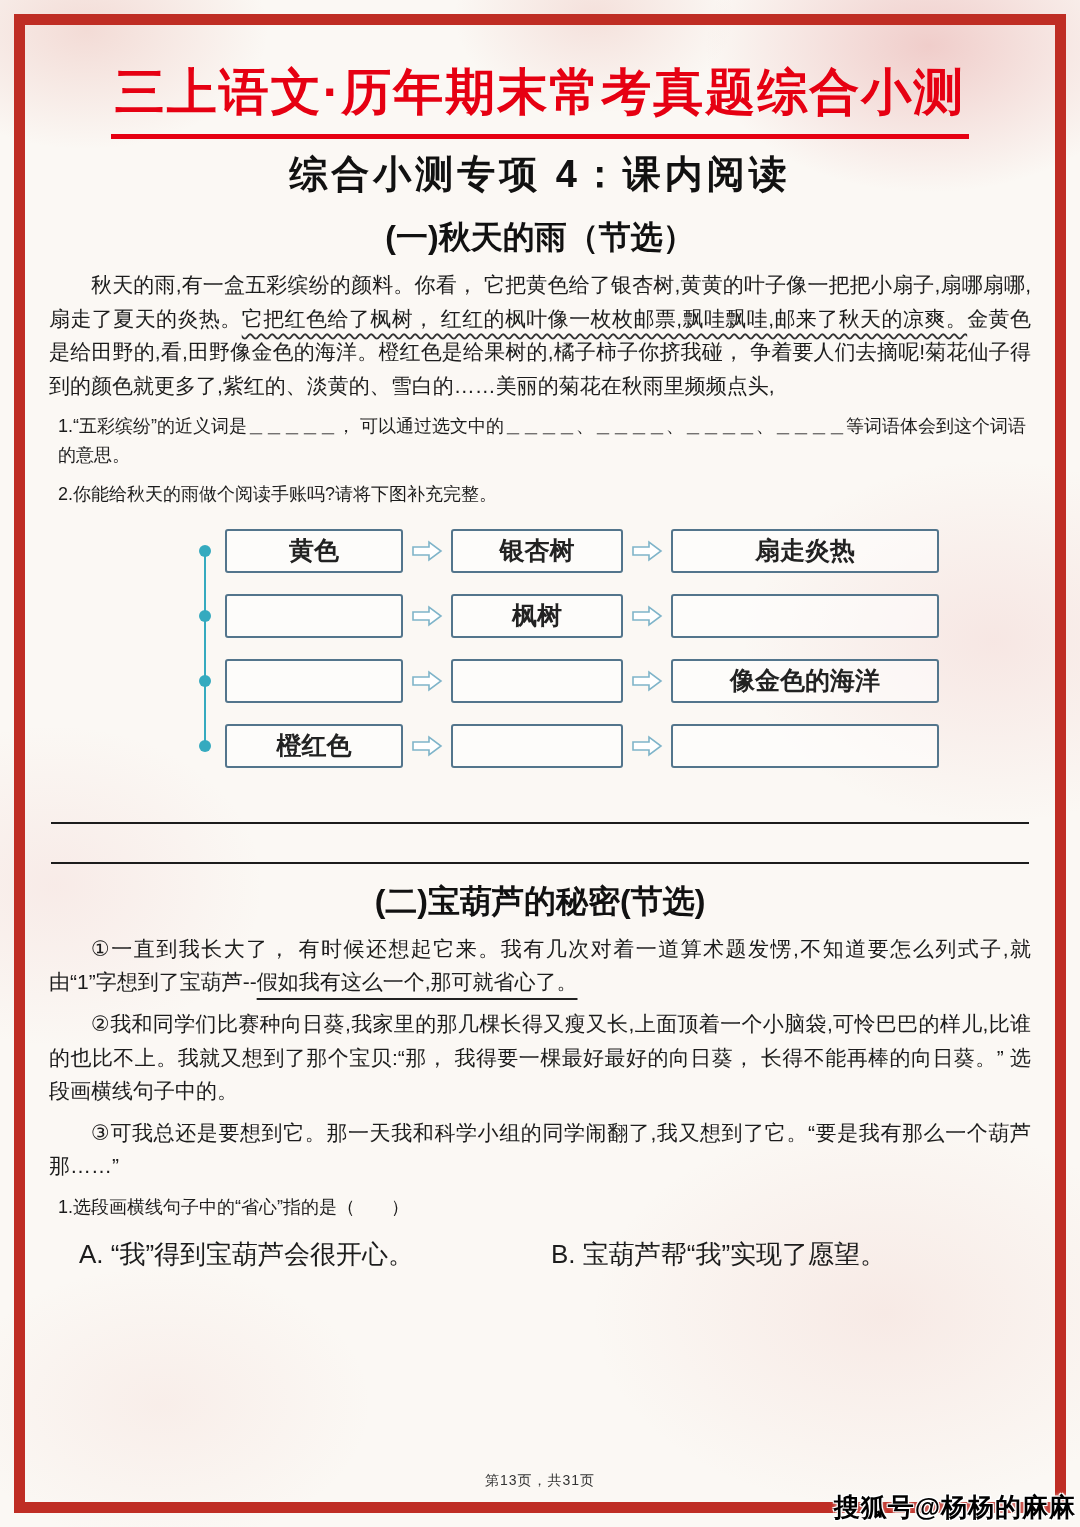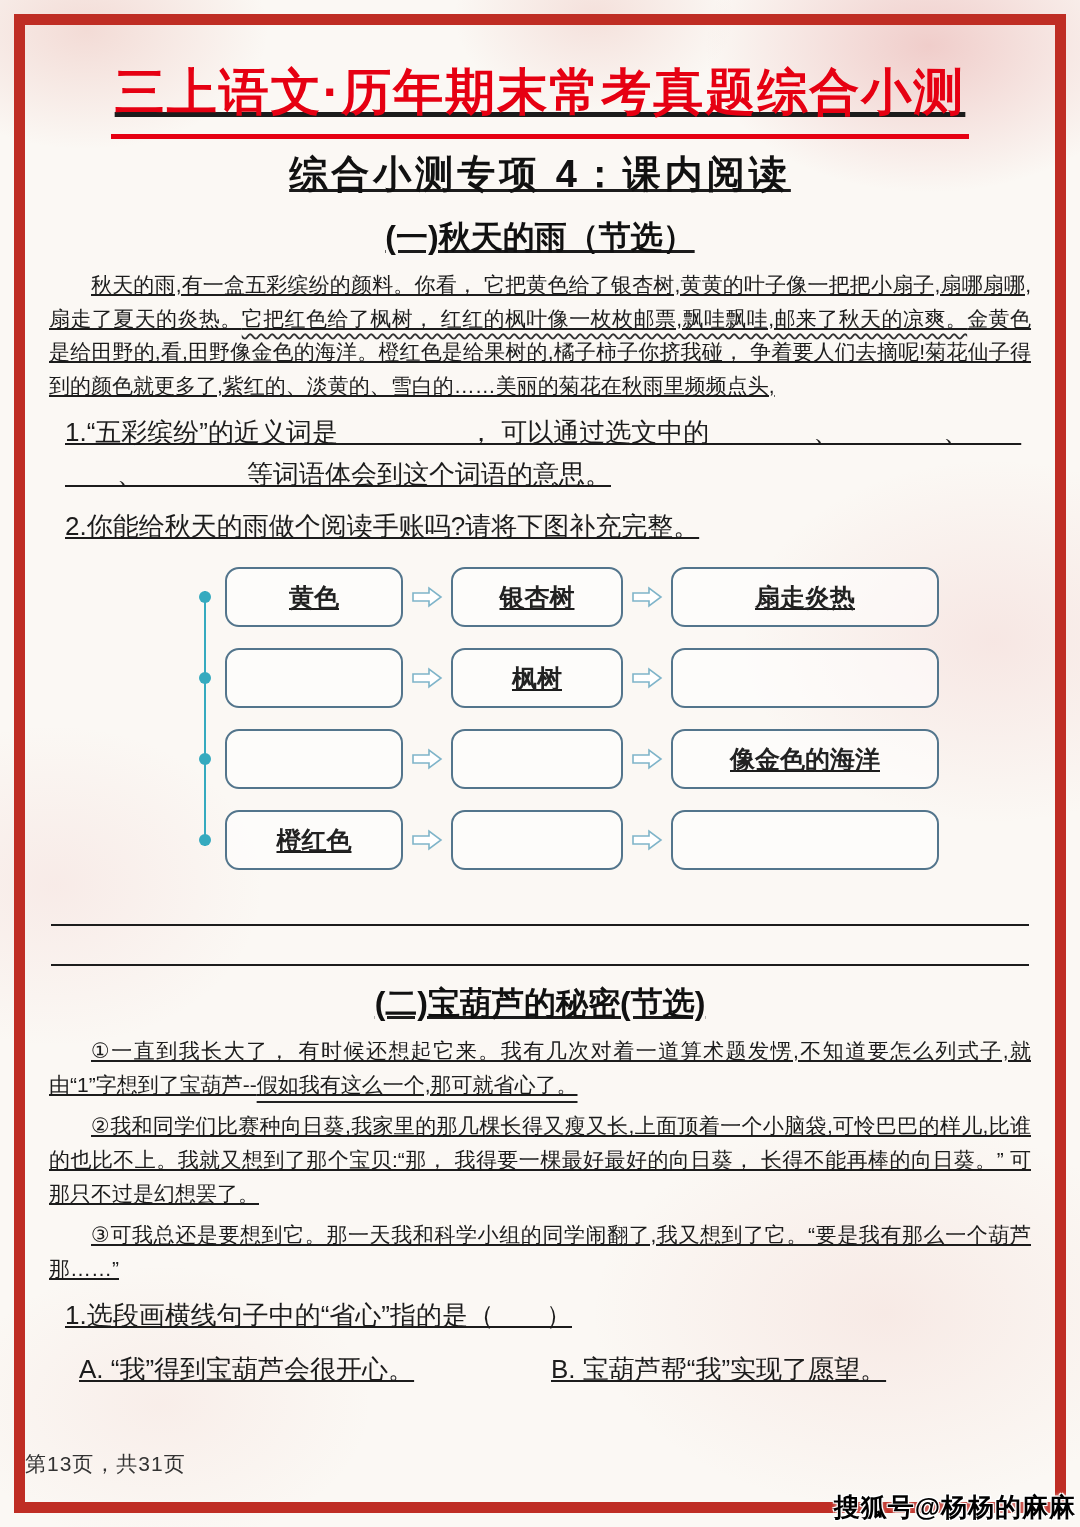--- a/index.html
+++ b/index.html
@@ -23,21 +23,20 @@
   .frame{
     position:absolute;inset:14px;
     border:11px solid #bf2d24;
     box-sizing:border-box;
   }
   .content{
     position:relative;
     height:100%;
     box-sizing:border-box;
     padding:20px 24px 0 24px;
-    text-decoration:underline;
   }
   .main-title{
     width:fit-content;
     margin:14px auto 8px auto;
     font-size:50px;
     font-weight:bold;
     color:#e60012;
     letter-spacing:2px;
     border-bottom:5px solid #e60012;
     padding:0 4px 8px 4px;
@@ -58,22 +57,22 @@
     color:#111;
   }
   .passage{
     margin:8px 0;
     font-size:21px;
     line-height:1.6;
     text-align:justify;
     text-indent:2em;
   }
   .question{
-    margin:10px 0 4px 16px;
-    font-size:26px;
+    margin:10px 0 4px 9px;
+    font-size:18px;
     line-height:1.6;
   }
   .wavy{
     text-decoration:underline;
     text-decoration-style:wavy;
     text-decoration-thickness:1.5px;
     text-underline-offset:7px;
     text-decoration-color:#333;
   }
   .solid-u{
@@ -103,24 +102,24 @@
   .d-row:last-child{margin-bottom:0;}
   .dot{
     width:12px;height:12px;
     border-radius:50%;
     background:#35aabf;
     margin-right:14px;
     flex:none;
     z-index:1;
   }
   .d-box{
-    height:60px;
+    height:44px;
     box-sizing:border-box;
     border:2px solid #53758c;
-    border-radius:14px;
+    border-radius:3px;
     background:rgba(255,255,255,.55);
     display:flex;
     align-items:center;
     justify-content:center;
     font-size:25px;
     font-weight:bold;
     color:#222;
     flex:none;
   }
   .c1{width:178px;}
@@ -142,23 +141,23 @@
     display:flex;
     padding-left:30px;
     margin-top:12px;
     font-size:26px;
     line-height:1.6;
   }
   .opt-a{width:472px;flex:none;}
   .opt-b{flex:1;}
   .footer{
     position:absolute;
-    bottom:24px;left:0;right:0;
-    text-align:left;
-    font-size:21px;
+    bottom:12px;left:0;right:0;
+    text-align:center;
+    font-size:14px;
     color:#333;
     letter-spacing:1px;
   }
   .watermark{
     position:absolute;
     right:4px;bottom:2px;
     font-size:26px;
     font-weight:bold;
     color:#000;
     letter-spacing:1px;
@@ -258,21 +257,21 @@
 
         <div class="answer-line first"></div>
         <div class="answer-line"></div>
       </section>
 
       <section>
         <h3 class="sec-title">(二)宝葫芦的秘密(节选)</h3>
 
         <p class="passage"><span>①一直到我长大了， 有时候还想起它来。我有几次对着一道算术题发愣,不知道要怎么列式子,就由“1”字想到了宝葫芦--</span><span class="solid-u">假如我有这么一个,那可就省心了。</span></p>
 
-        <p class="passage">②我和同学们比赛种向日葵,我家里的那几棵长得又瘦又长,上面顶着一个小脑袋,可怜巴巴的样儿,比谁的也比不上。我就又想到了那个宝贝:“那， 我得要一棵最好最好的向日葵， 长得不能再棒的向日葵。” 可那只不过是幻想罢了。</p>
+        <p class="passage">②我和同学们比赛种向日葵,我家里的那几棵长得又瘦又长,上面顶着一个小脑袋,可怜巴巴的样儿,比谁的也比不上。我就又想到了那个宝贝:“那， 我得要一棵最好最好的向日葵， 长得不能再棒的向日葵。” 选段画横线句子中的。</p>
         <p class="passage">③可我总还是要想到它。那一天我和科学小组的同学闹翻了,我又想到了它。“要是我有那么一个葫芦那……”</p>
 
         <p class="question">1.选段画横线句子中的“省心”指的是（　　）</p>
 
         <div class="options">
           <span class="opt-a">A. “我”得到宝葫芦会很开心。</span>
           <span class="opt-b">B. 宝葫芦帮“我”实现了愿望。</span>
         </div>
       </section>
 

